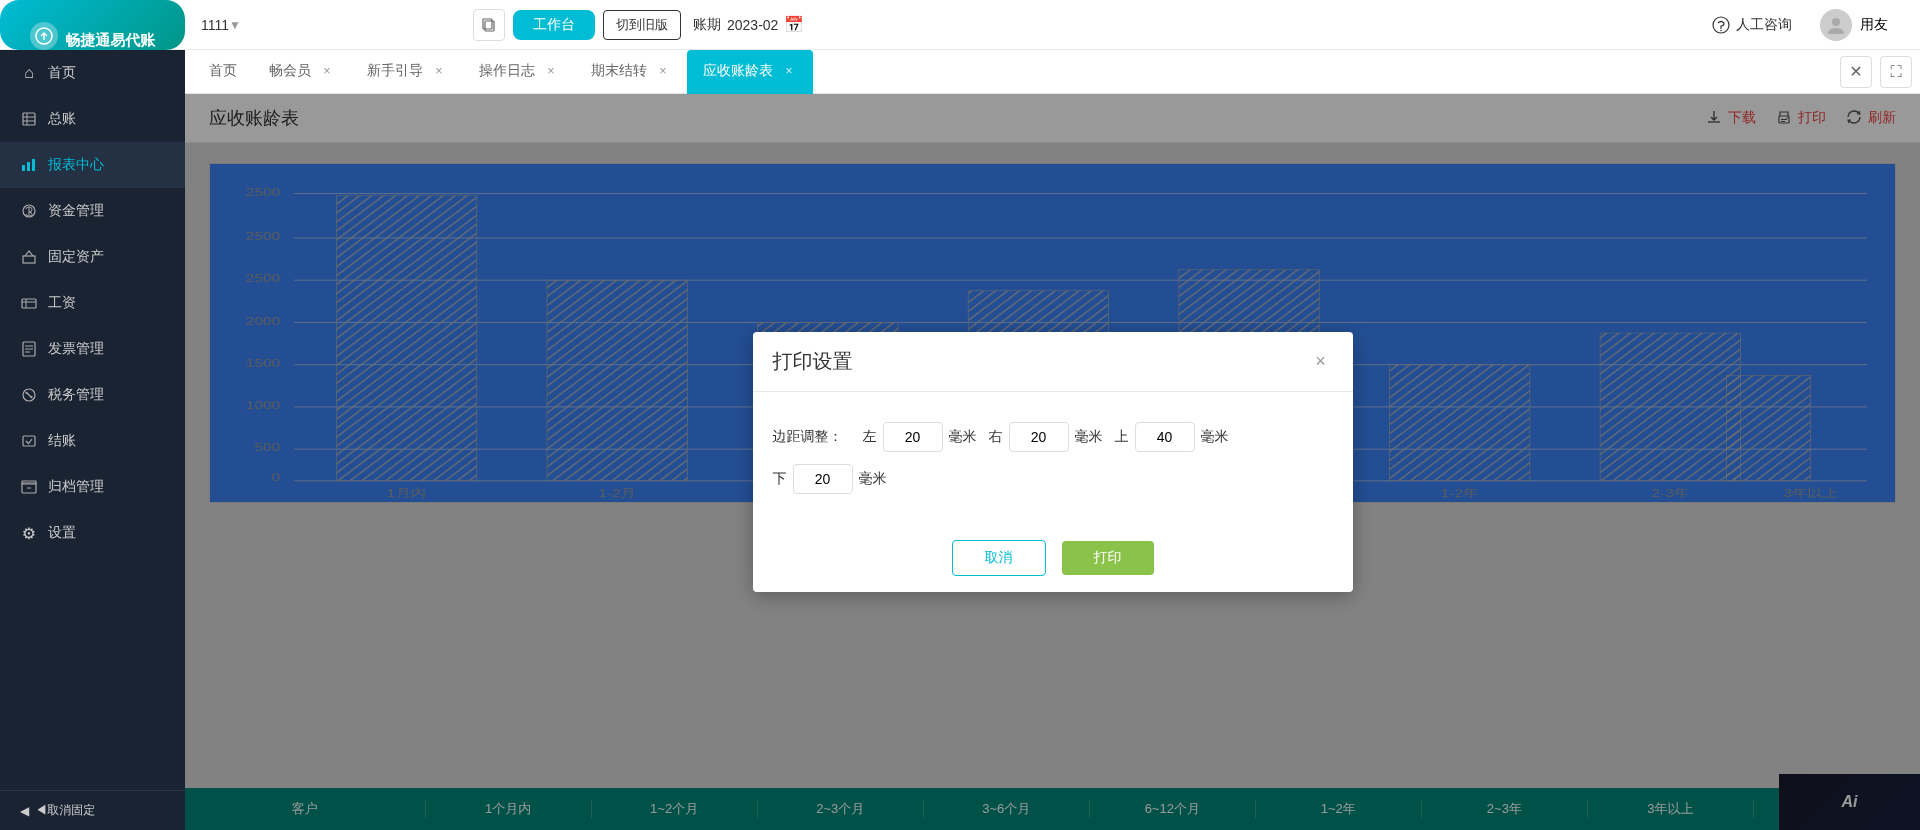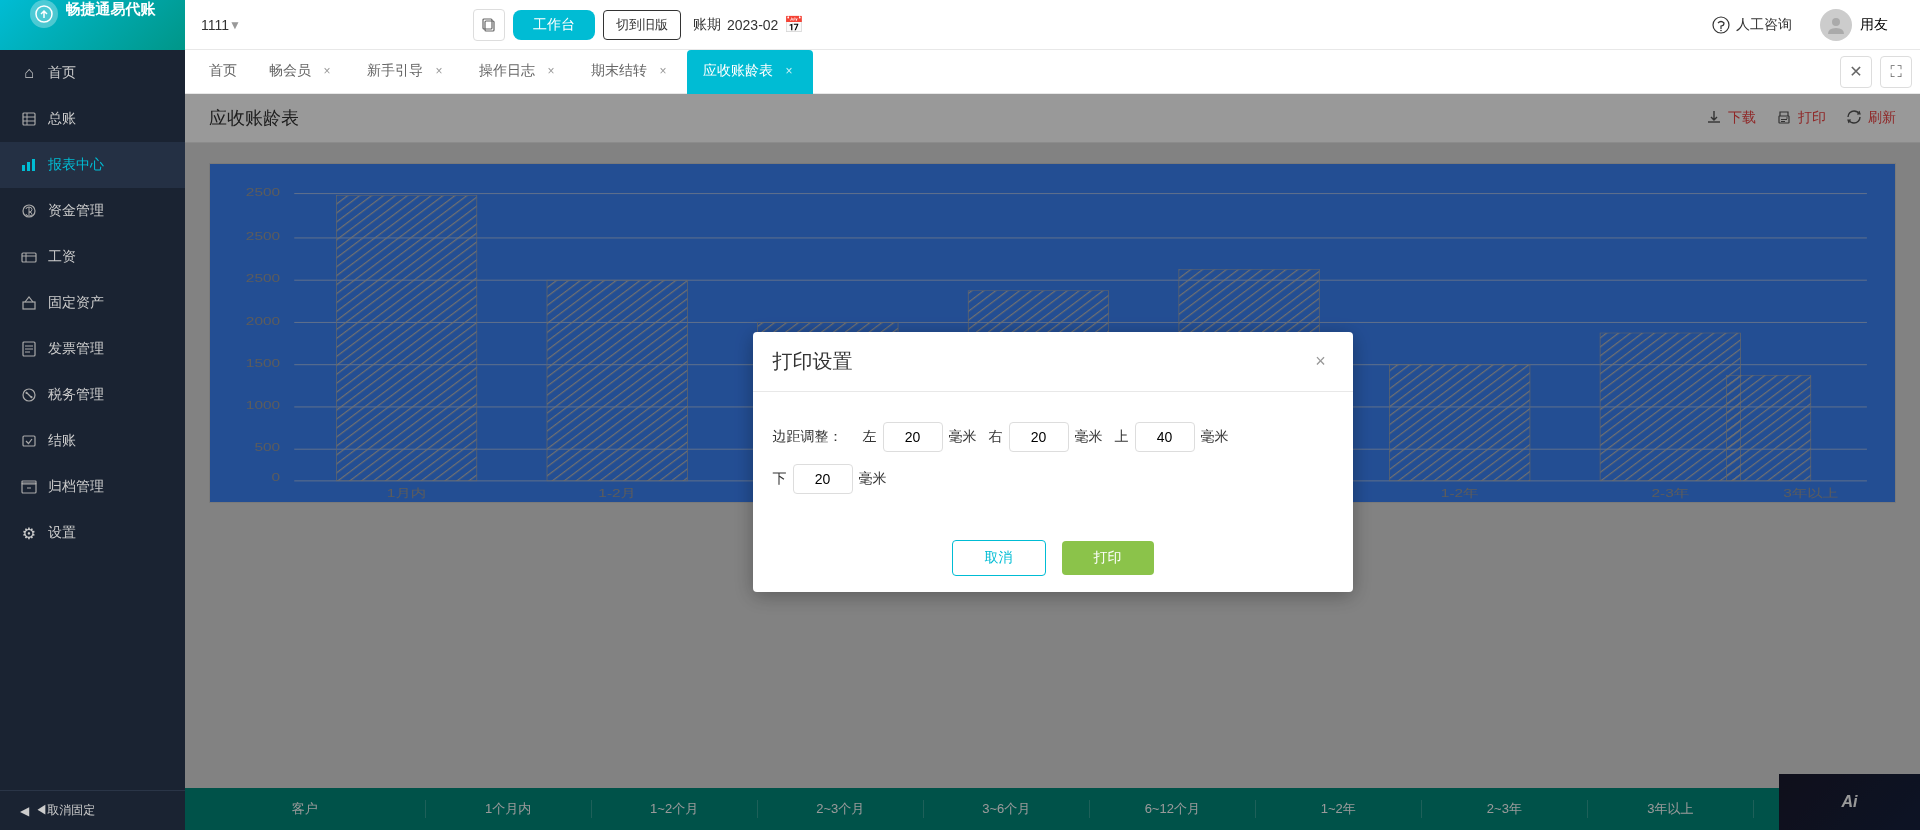--- a/index.html
+++ b/index.html
@@ -12,23 +12,24 @@
       display: flex;
       align-items: center;
       border-bottom: 1px solid #e8e8e8;
       flex-shrink: 0;
     }
     .logo-area {
       width: 185px;
       height: 50px;
       background: linear-gradient(135deg, #00bcd4, #009688);
       display: flex;
-      align-items: flex-start;
+      align-items: flex-end;
       justify-content: center;
       flex-shrink: 0;
+      border-radius: 19px;
     }
     .logo-text {
       color: #fff;
       font-size: 15px;
       font-weight: bold;
     }
     .logo-icon {
       width: 28px;
       height: 28px;
       margin-right: 8px;
@@ -530,35 +531,35 @@
           <svg width="16" height="16" viewBox="0 0 16 16" fill="none">
             <circle cx="8" cy="8" r="6" stroke="#aaa" stroke-width="1.2"></circle>
             <path d="M8 4 L8 12 M5 6 Q5 4 8 4 Q11 4 11 6.5 Q11 9 8 9 Q11 9 11 11.5 Q11 13 8 13 Q5 13 5 11" stroke="#aaa" stroke-width="1" fill="none"></path>
           </svg>
         </span>
         <span>资金管理</span>
       </div>
       <div class="sidebar-item">
         <span class="sidebar-item-icon">
           <svg width="16" height="16" viewBox="0 0 16 16" fill="none">
+            <rect x="2" y="7" width="12" height="7" stroke="#aaa" stroke-width="1.2"></rect>
+            <path d="M4 7 L8 2 L12 7" stroke="#aaa" stroke-width="1.2" fill="none"></path>
+          </svg>
+        </span>
+        <span>固定资产</span>
+      </div>
+      <div class="sidebar-item">
+        <span class="sidebar-item-icon">
+          <svg width="16" height="16" viewBox="0 0 16 16" fill="none">
             <rect x="1" y="4" width="14" height="9" rx="1" stroke="#aaa" stroke-width="1.2"></rect>
             <line x1="1" y1="7" x2="15" y2="7" stroke="#aaa" stroke-width="1"></line>
             <line x1="5" y1="4" x2="5" y2="13" stroke="#aaa" stroke-width="1"></line>
           </svg>
         </span>
         <span>工资</span>
-      </div>
-      <div class="sidebar-item">
-        <span class="sidebar-item-icon">
-          <svg width="16" height="16" viewBox="0 0 16 16" fill="none">
-            <rect x="2" y="7" width="12" height="7" stroke="#aaa" stroke-width="1.2"></rect>
-            <path d="M4 7 L8 2 L12 7" stroke="#aaa" stroke-width="1.2" fill="none"></path>
-          </svg>
-        </span>
-        <span>固定资产</span>
       </div>
       <div class="sidebar-item">
         <span class="sidebar-item-icon">
           <svg width="16" height="16" viewBox="0 0 16 16" fill="none">
             <rect x="2" y="1" width="12" height="14" rx="1" stroke="#aaa" stroke-width="1.2"></rect>
             <line x1="4" y1="5" x2="12" y2="5" stroke="#aaa" stroke-width="1"></line>
             <line x1="4" y1="8" x2="12" y2="8" stroke="#aaa" stroke-width="1"></line>
             <line x1="4" y1="11" x2="9" y2="11" stroke="#aaa" stroke-width="1"></line>
           </svg>
         </span>

